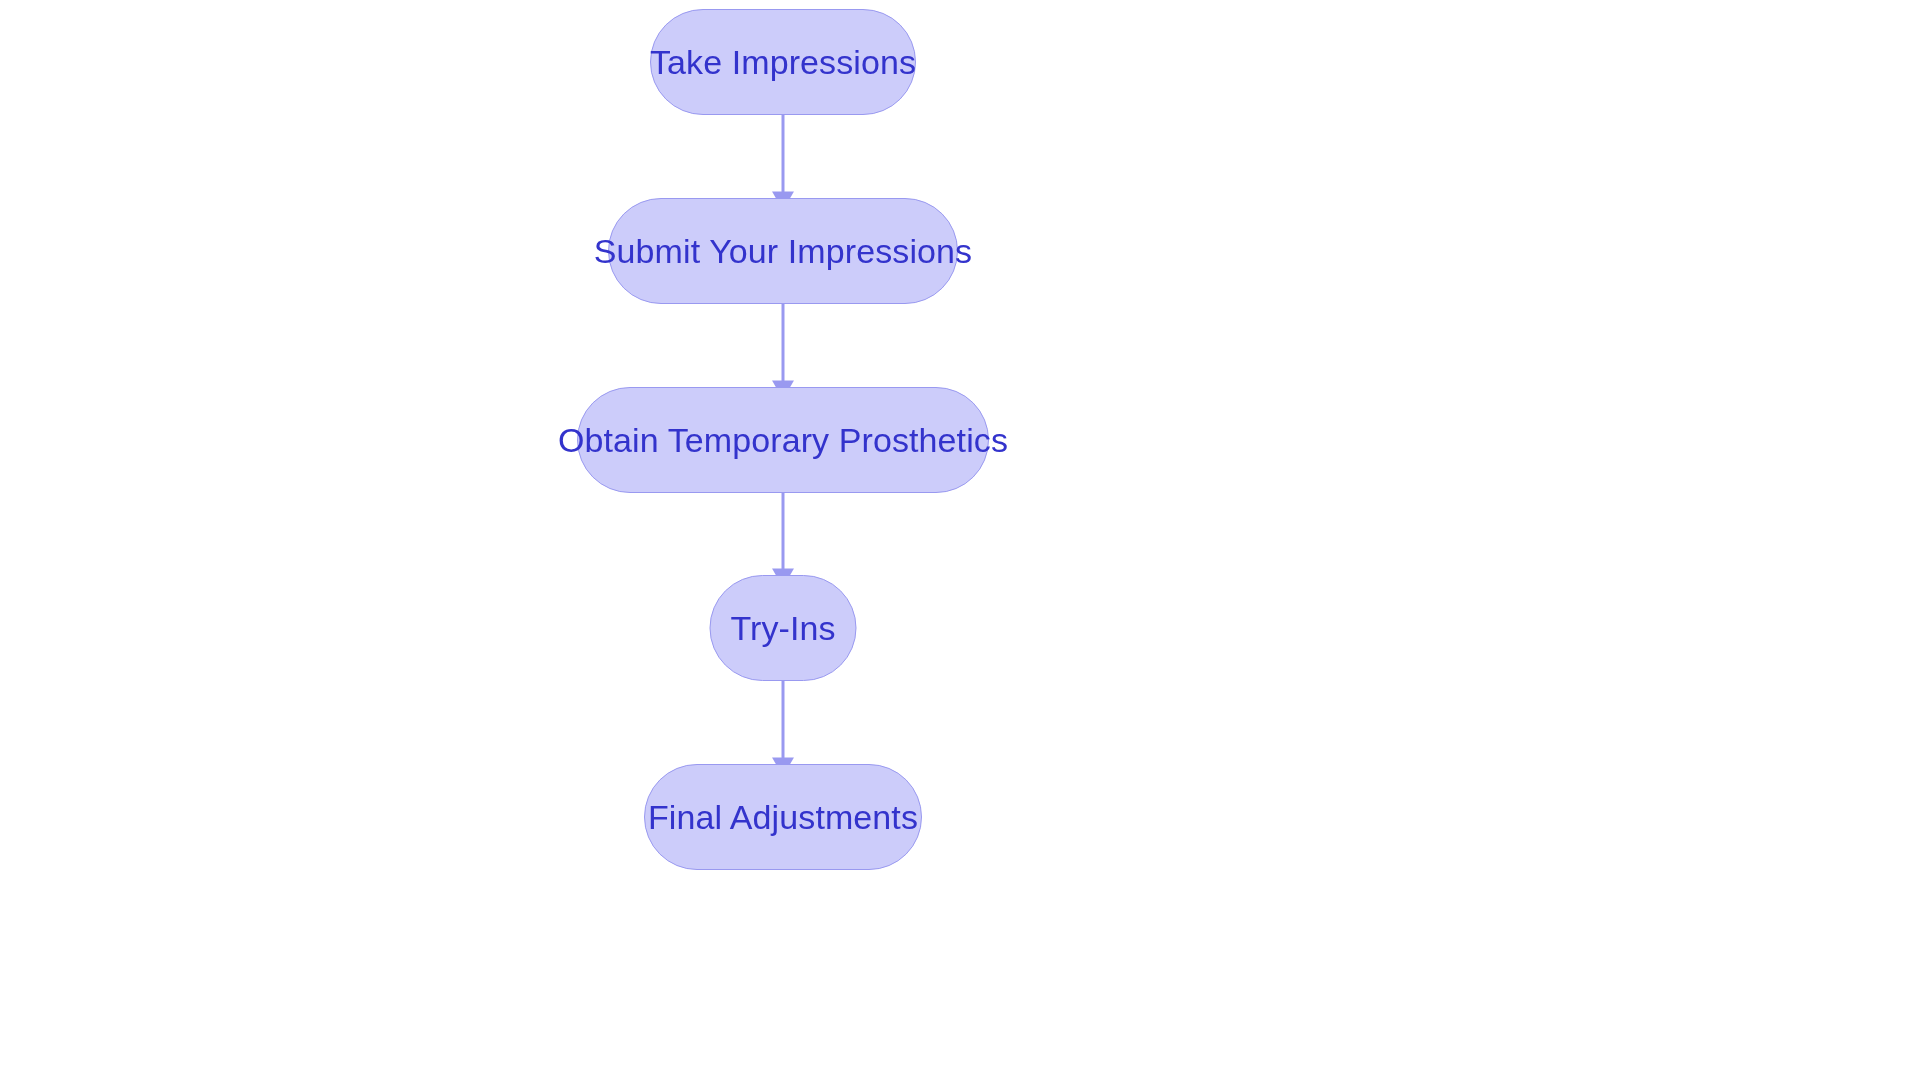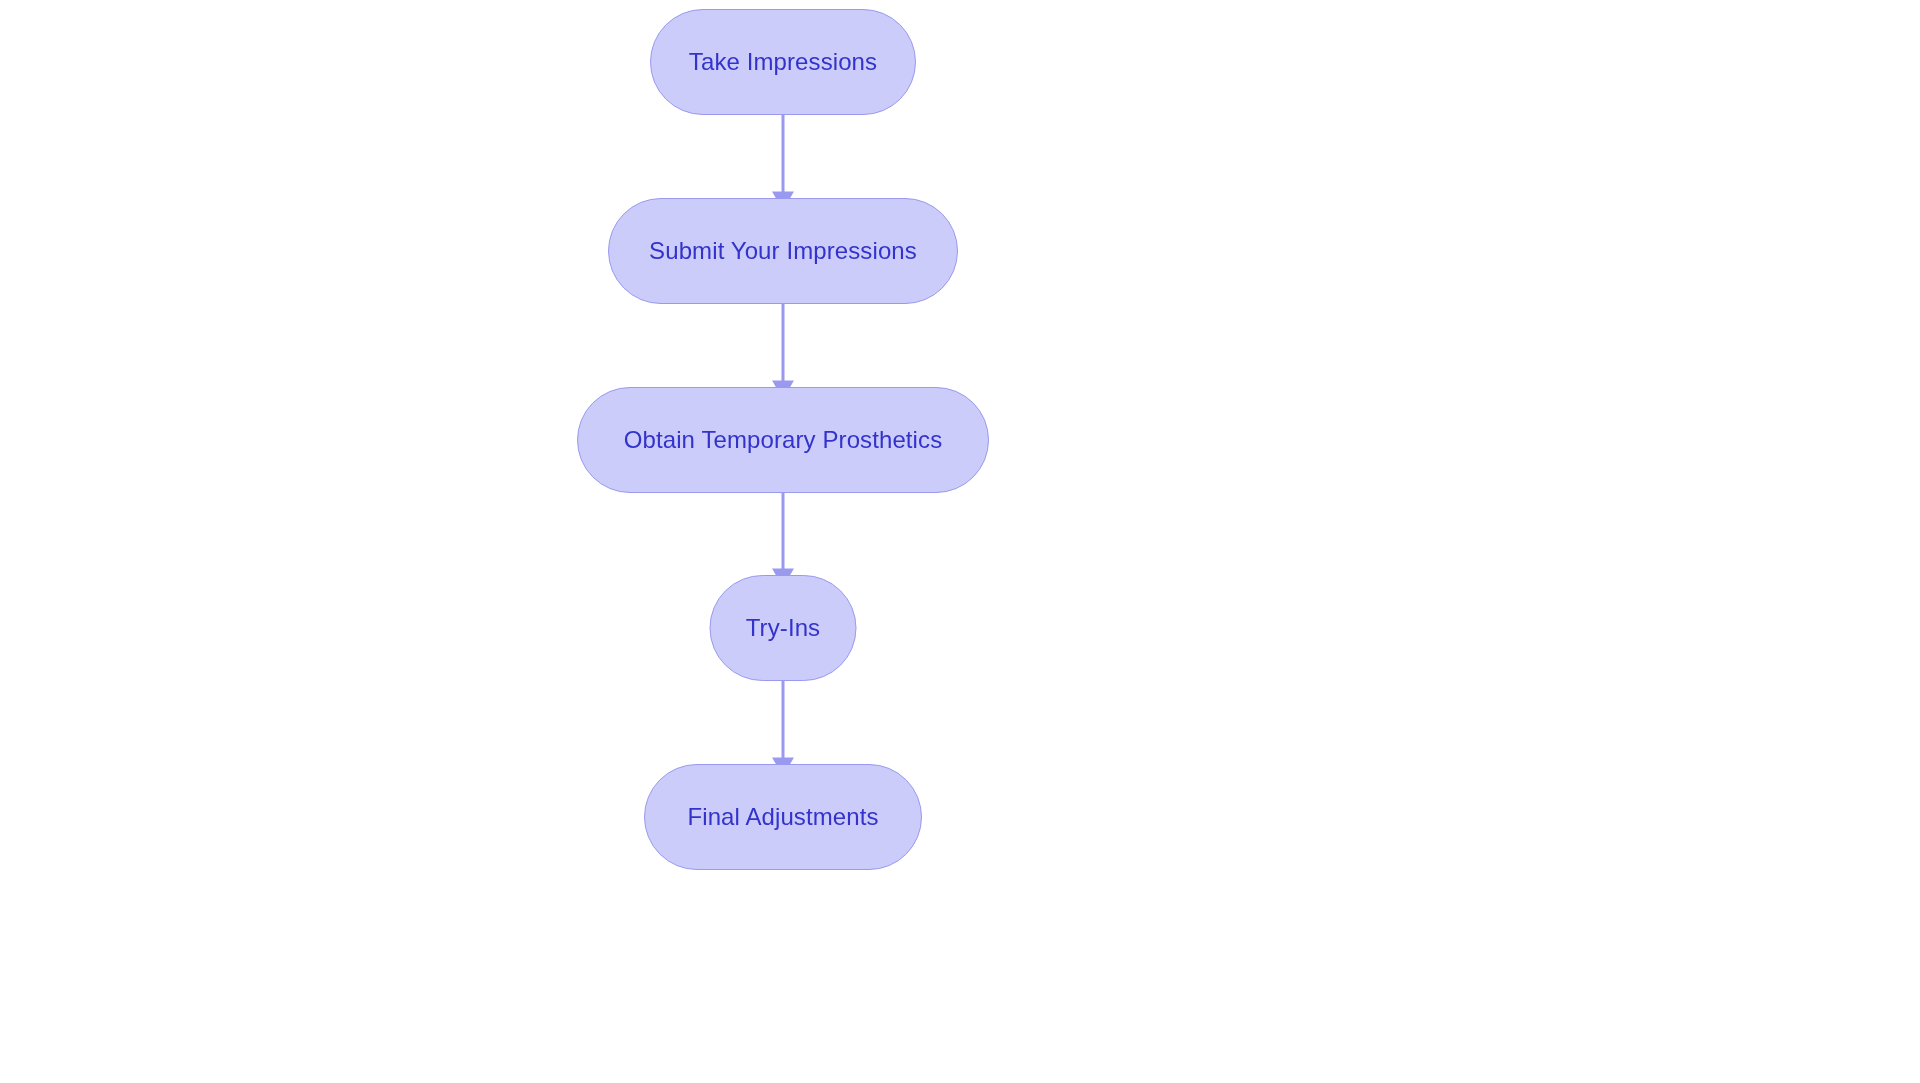--- a/index.html
+++ b/index.html
@@ -49,21 +49,21 @@
     background: #ccccfa;
     border: 1.6px solid #9999f0;
     border-radius: 9999px;
     transform: translate(-50%, -50%);
     white-space: nowrap;
   }
 
   .flow-node-label {
     color: #3333cc;
     font-family: "Liberation Sans", sans-serif;
-    font-size: 24px;
+    font-size: 34px;
     font-weight: 400;
     line-height: 1;
     letter-spacing: 0.1px;
     white-space: nowrap;
     user-select: none;
   }
 </style>
 </head>
 <body>
 

